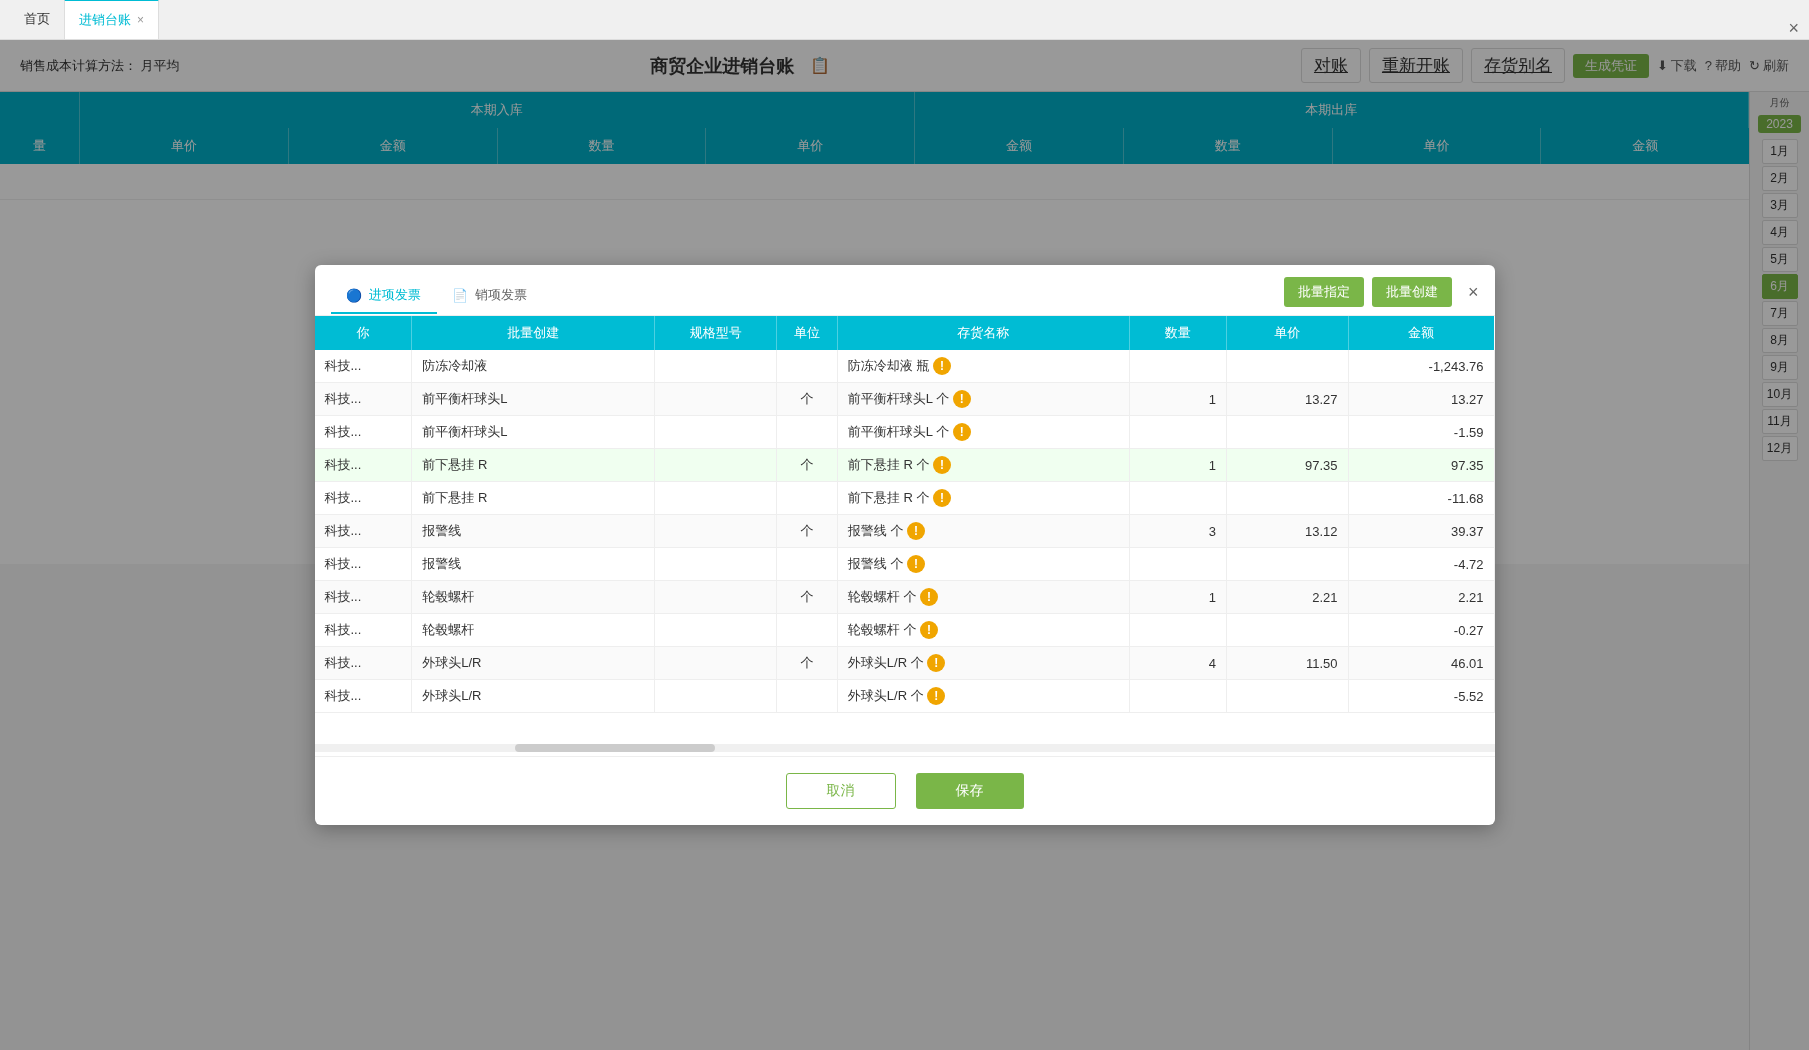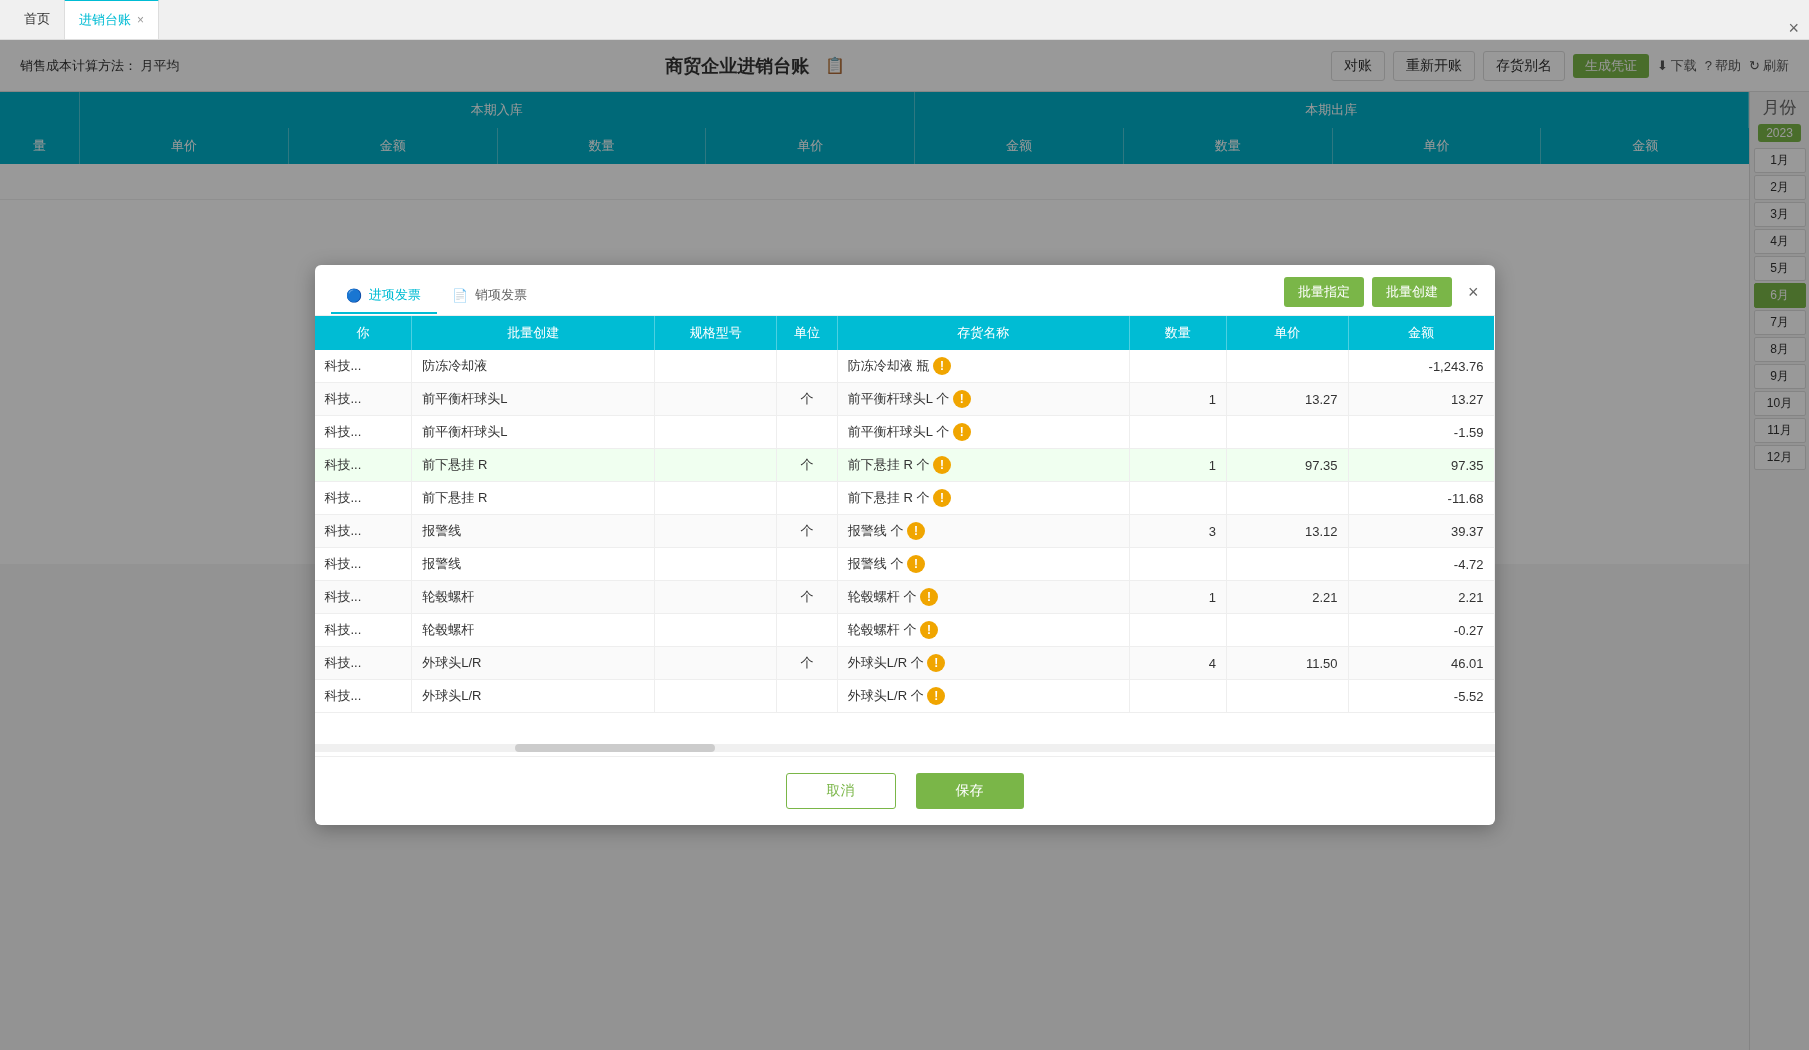--- a/index.html
+++ b/index.html
@@ -83,21 +83,22 @@
       gap: 8px;
       align-items: center;
     }
     .btn-outline {
       border: 1px solid #ddd;
       background: #fff;
       padding: 5px 12px;
       border-radius: 3px;
       cursor: pointer;
       color: #333;
-      font-size: 14px;
+      font-size: 17px;
+      text-decoration: underline;
     }
     .btn-green {
       background: #7ab648;
       color: #fff;
       border: none;
       padding: 3px 12px;
       border-radius: 3px;
       cursor: pointer;
       font-size: 13px;
     }
@@ -301,21 +302,21 @@
       border-left: 1px solid #ddd;
       bottom: 0;
       display: flex;
       flex-direction: column;
       align-items: center;
       padding: 4px 2px;
       gap: 2px;
       overflow: hidden;
     }
     .month-item {
-      width: 52px;
+      width: 36px;
       text-align: center;
       font-size: 12px;
       color: #333;
       padding: 3px 2px;
       background: #fff;
       border: 1px solid #ddd;
       border-radius: 2px;
       cursor: pointer;
     }
     .month-item.current {
@@ -386,21 +387,21 @@
 
     <div style="background:#fff; height:400px;">
 
       <div style="display:flex; height:36px; border-bottom:1px solid #eee; color:#999; font-size:12px; align-items:center; padding-left:10px;">
         <span></span>
       </div>
     </div>
   </div>
 
   <div class="side-content">
-    <div style="font-size:17px; color:#666; margin-bottom:4px; writing-mode:horizontal-tb; text-align:center;">月份</div>
+    <div style="font-size:10px; color:#666; margin-bottom:4px; writing-mode:horizontal-tb; text-align:center;">月份</div>
     <div style="writing-mode:horizontal-tb; text-align:center; margin-bottom:6px;">
       <span class="year-badge">2023</span>
     </div>
     <div class="month-item">1月</div>
     <div class="month-item">2月</div>
     <div class="month-item">3月</div>
     <div class="month-item">4月</div>
     <div class="month-item">5月</div>
     <div class="month-item current">6月</div>
     <div class="month-item">7月</div>

